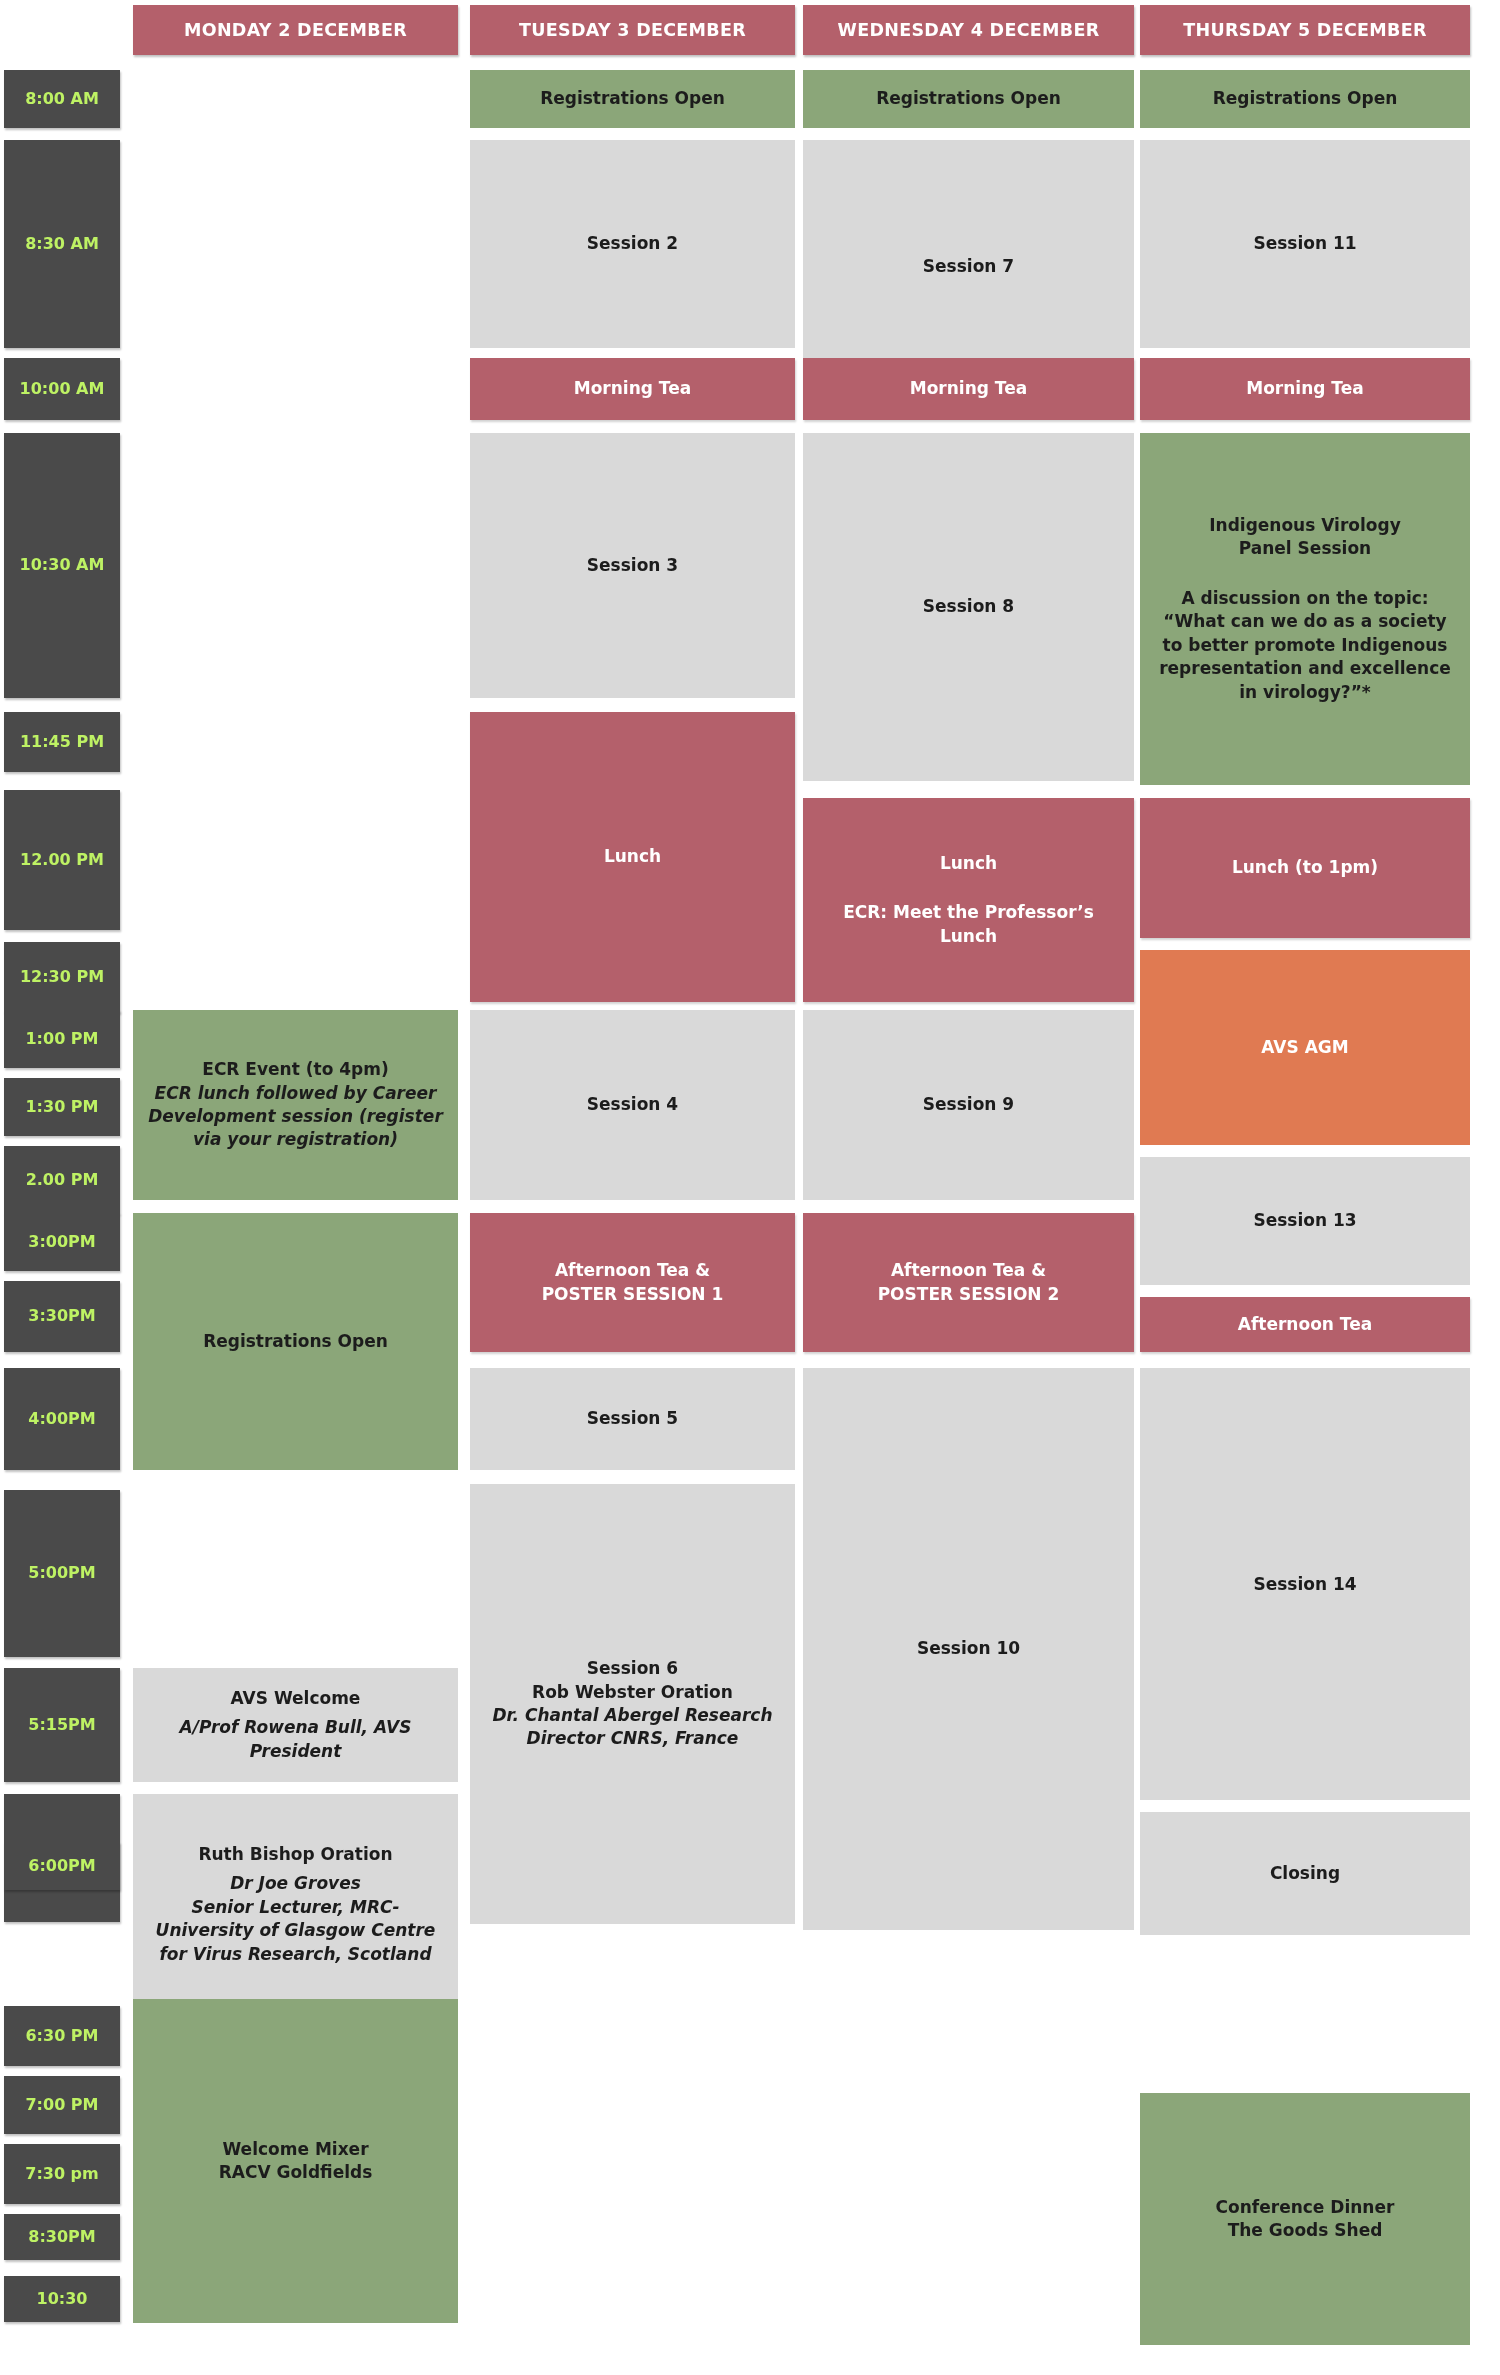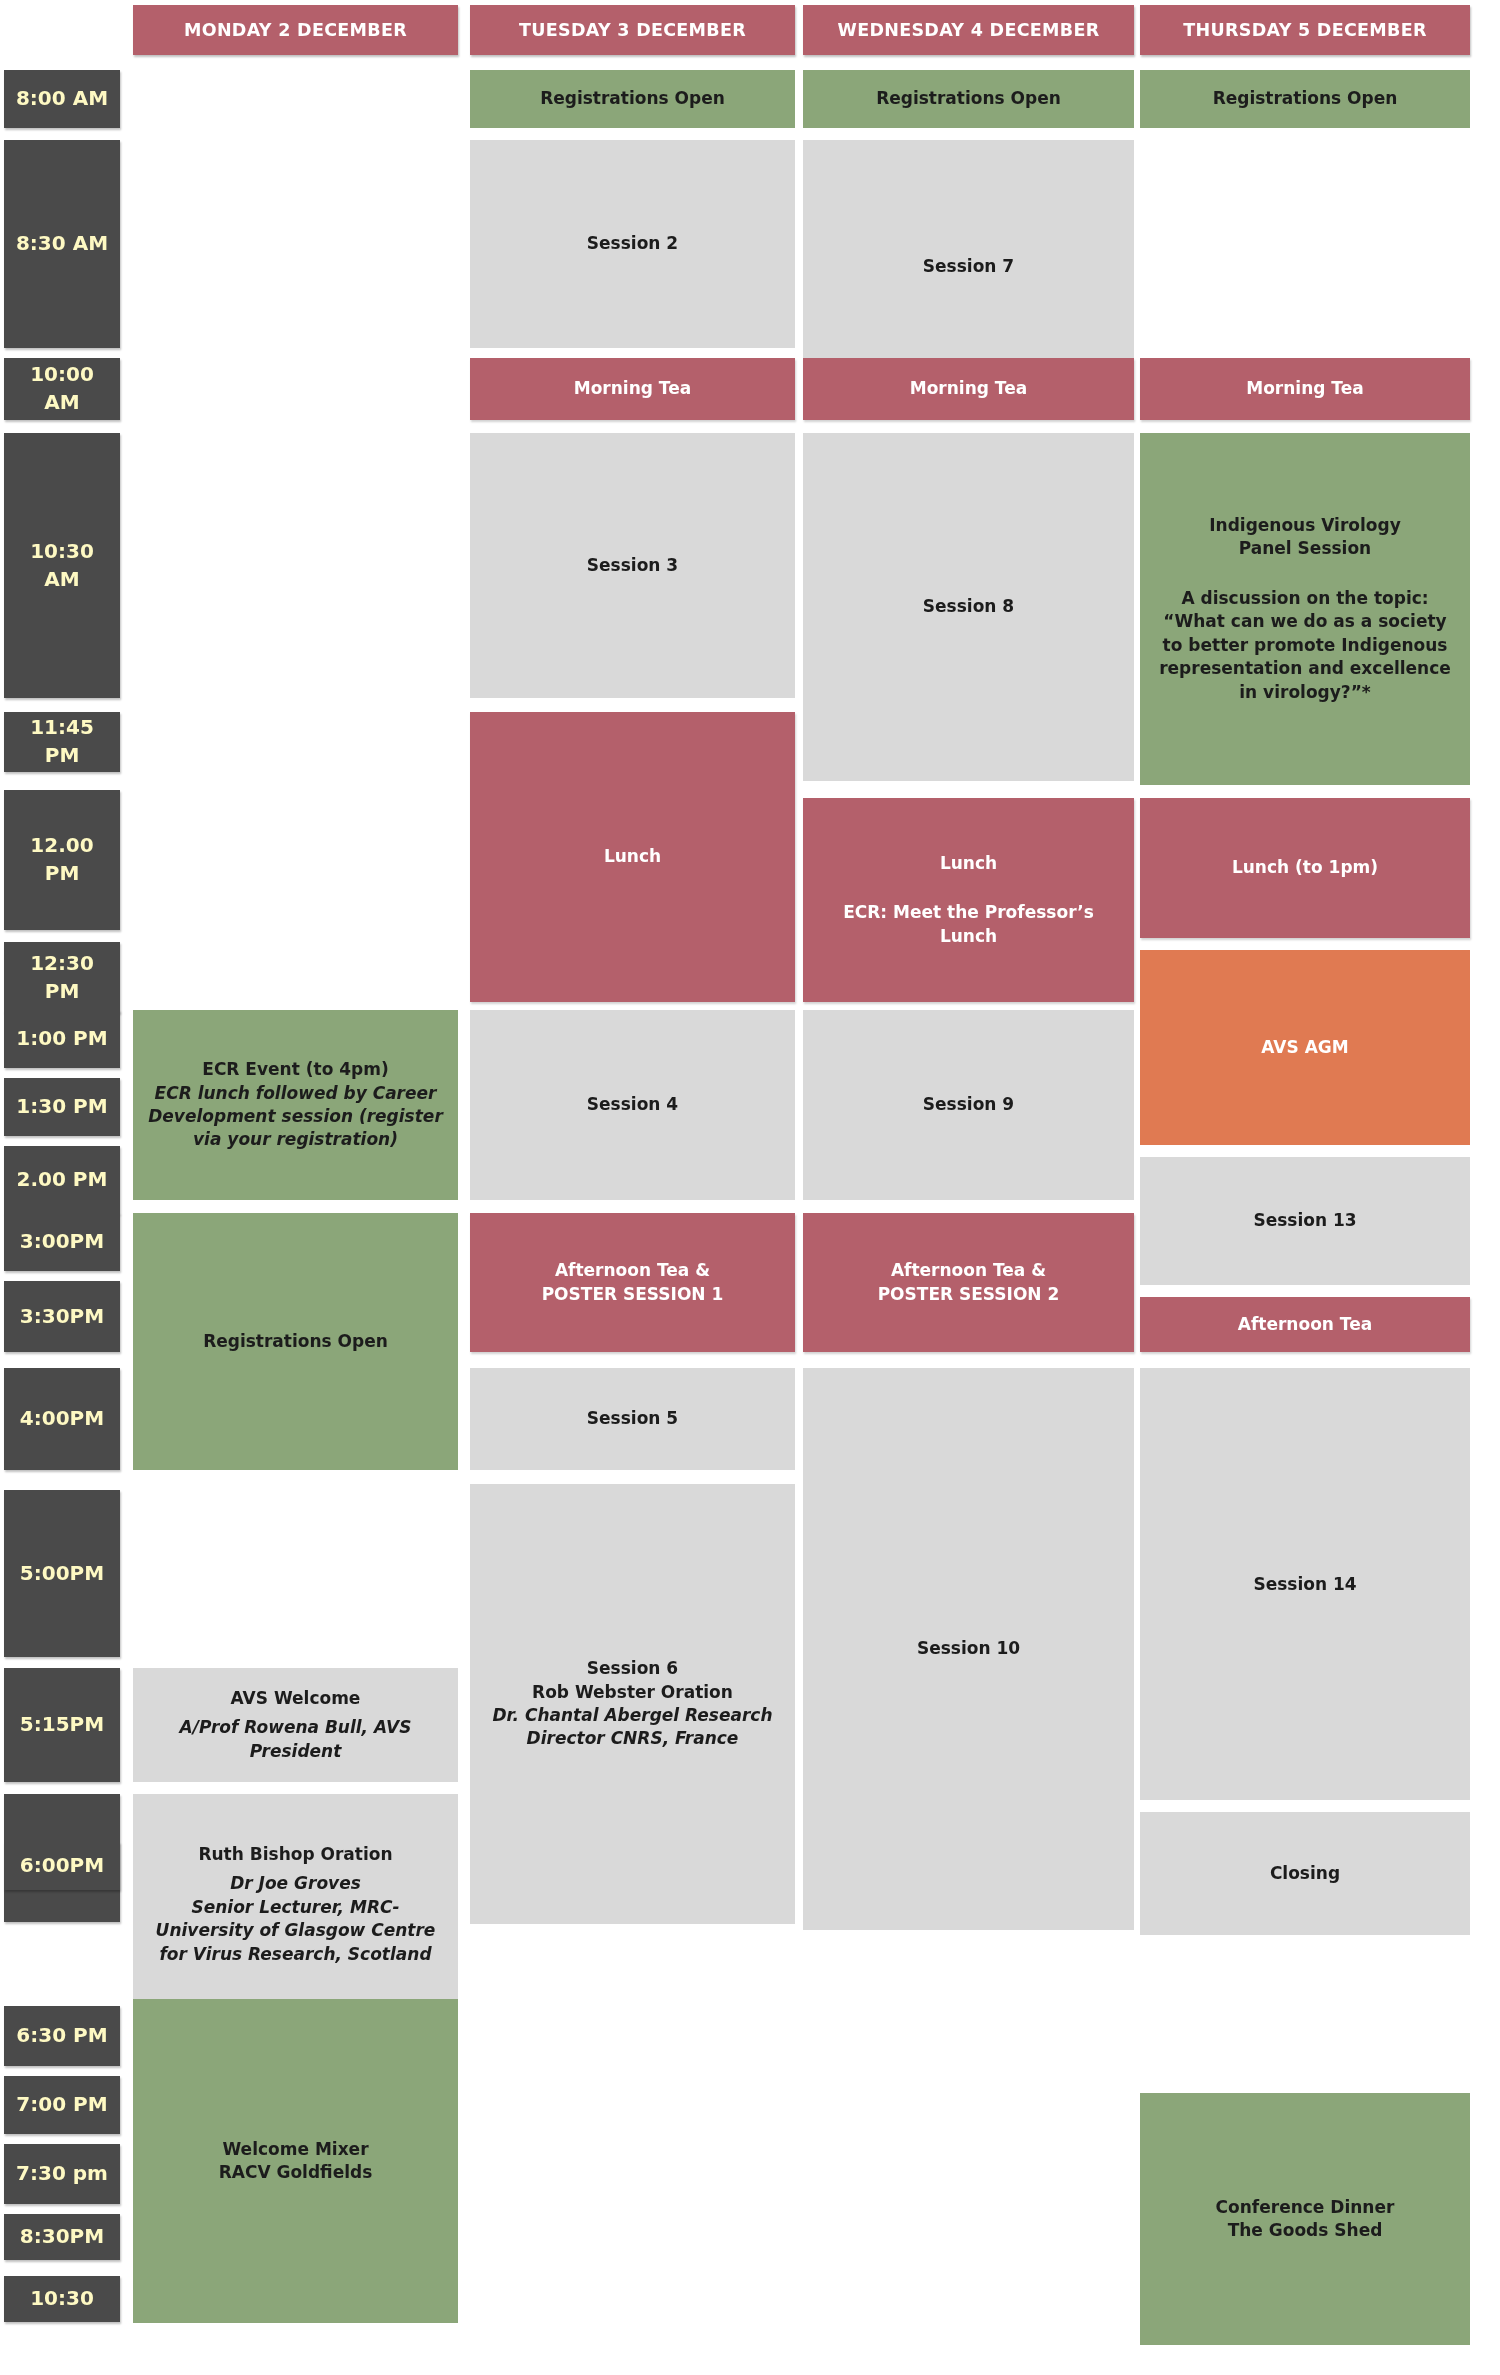--- a/index.html
+++ b/index.html
@@ -9,21 +9,21 @@
     -webkit-font-smoothing:antialiased;
   }
   .box{
     position:absolute;display:flex;flex-direction:column;
     align-items:center;justify-content:center;text-align:center;
     box-sizing:border-box;padding:8px 14px;line-height:1.38;
     font-weight:700;font-size:17px;color:#1c1c1c;
   }
   .hdr{background:#b4606b;color:#ffffff;font-size:17.5px;letter-spacing:.3px;
        box-shadow:1px 2px 2px rgba(0,0,0,.25);}
-  .time{background:#4a4a4a;color:#fef9c3;font-size:20px;padding:4px 6px;
+  .time{background:#4a4a4a;color:#bef264;font-size:16px;padding:4px 6px;
         box-shadow:1px 2px 2px rgba(0,0,0,.25);}
   .gray{background:#d9d9d9;}
   .green{background:#8ba679;}
   .red{background:#b4606b;color:#ffffff;box-shadow:1px 2px 2px rgba(0,0,0,.18);}
   .orange{background:#e07a52;color:#ffffff;}
   .it{font-style:italic;}
   .gap{margin-top:26px;}
   .smgap{margin-top:6px;}
   
   .col-time{left:4px;width:116px;}
@@ -110,20 +110,21 @@
     <div class="gap">ECR: Meet the Professor’s Lunch</div>
   </div>
   <div class="box gray col-wed" style="top:1010px;height:190px">Session 9</div>
   <div class="box red col-wed" style="top:1213px;height:139px">
     <div>Afternoon Tea &amp;</div>
     <div>POSTER SESSION 2</div>
   </div>
   <div class="box gray col-wed" style="top:1368px;height:562px">Session 10</div>
 
   <div class="box green col-thu" style="top:70px;height:58px">Registrations Open</div>
+  <div class="box gray col-thu" style="top:140px;height:208px">Session 11</div>
   <div class="box red col-thu" style="top:358px;height:62px">Morning Tea</div>
   <div class="box green col-thu" style="top:433px;height:352px">
     <div>Indigenous Virology</div>
     <div>Panel Session</div>
     <div class="gap">A discussion on the topic: “What can we do as a society to better promote Indigenous representation and excellence in virology?”*</div>
   </div>
   <div class="box red col-thu" style="top:798px;height:140px">Lunch (to 1pm)</div>
   <div class="box orange col-thu" style="top:950px;height:195px">AVS AGM</div>
   <div class="box gray col-thu" style="top:1157px;height:128px">Session 13</div>
   <div class="box red col-thu" style="top:1297px;height:55px">Afternoon Tea</div>

